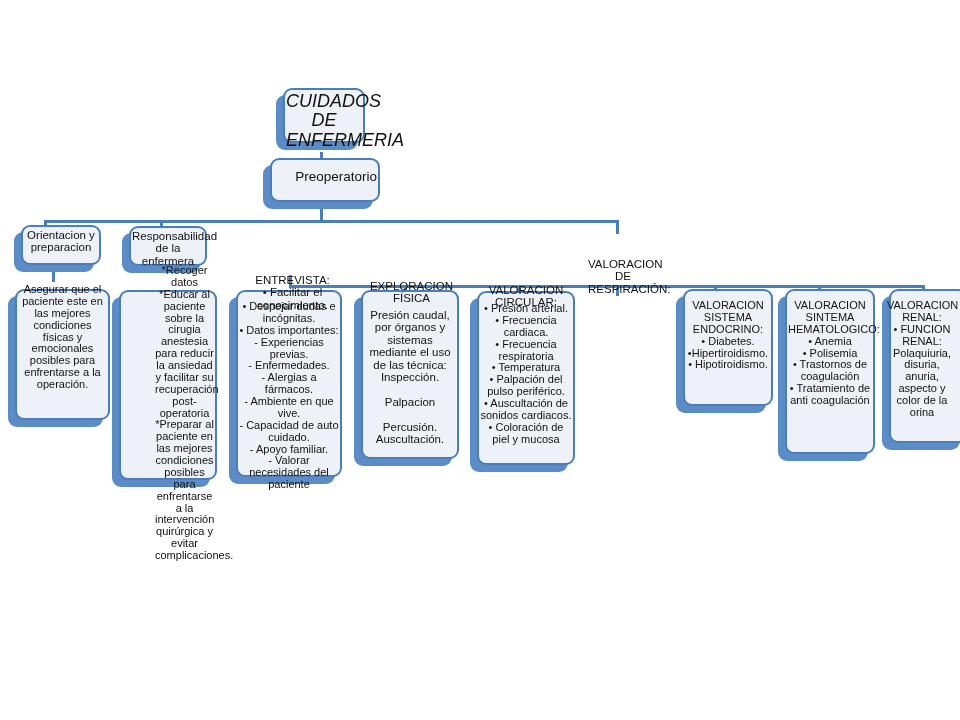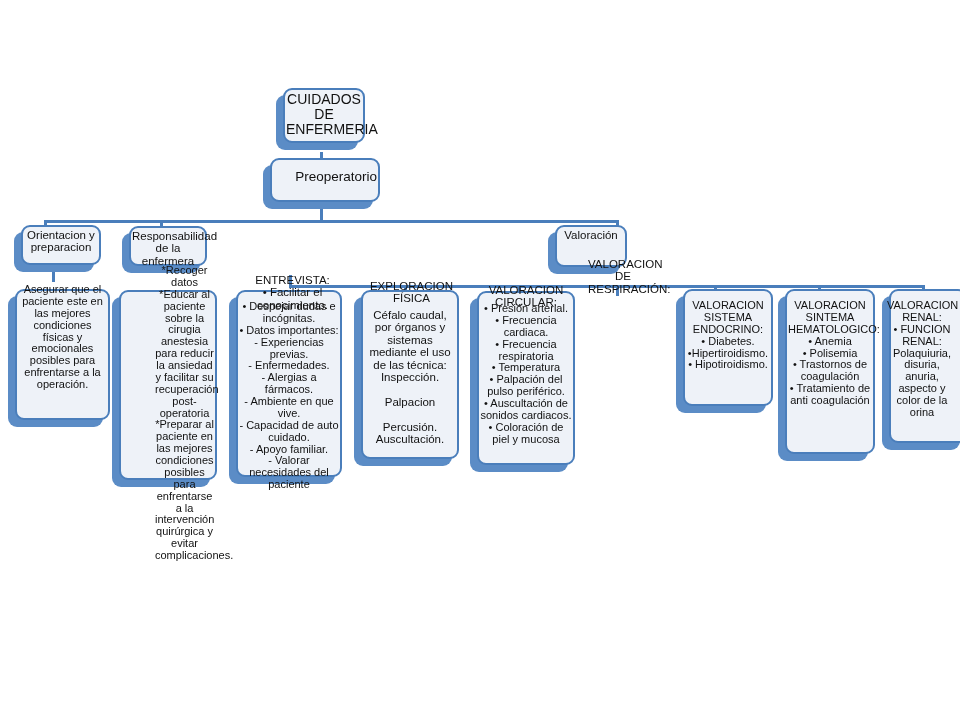--- a/index.html
+++ b/index.html
@@ -54,21 +54,21 @@
     width: 100%;
     padding: 4px 3px;
     text-align: center;
     color: #111111;
     line-height: 1.08;
     white-space: pre-line;
     z-index: 5;
   }
 
   
-  .t-root  { font-size: 14px; }
+  .t-root  { font-size: 18px; font-style: italic; }
   .t-sub   { font-size: 13.5px; }
   .t-body  { font-size: 11.5px; }
   .t-small { font-size: 11px; }
 </style>
 </head>
 <body>
 
 <div id="canvas">
 
   <div class="line-v" style="left:320px; top:152px; height:20px;"></div>
@@ -146,21 +146,21 @@
 - Valorar necesidades del paciente</div>
   </div>
 
   <div class="node" style="left:352px; top:276px; width:105px; height:1px;">
     <div class="txt t-body" style="top:0;">EXPLORACION FÍSICA</div>
   </div>
 
   <div class="node" style="left:354px; top:297px; width:98px; height:169px;">
     <div class="shadow"></div>
     <div class="face"></div>
-    <div class="txt t-body" style="top:8px;">Céfalo caudal, por órganos y sistemas mediante el uso de las técnica: Inspección.
+    <div class="txt t-body" style="top:8px;">Presión caudal, por órganos y sistemas mediante el uso de las técnica: Inspección.
 
 Palpacion
 
 Percusión.
 Auscultación.</div>
   </div>
 
   <div class="node" style="left:469px; top:280px; width:100px; height:1px;">
     <div class="txt t-body" style="top:0;">VALORACION CIRCULAR:</div>
   </div>
@@ -170,25 +170,20 @@
     <div class="face"></div>
     <div class="txt t-small" style="top:1px;">• Presión arterial.
 • Frecuencia cardiaca.
 • Frecuencia respiratoria
 • Temperatura
 • Palpación del pulso periférico.
 • Auscultación de sonidos cardiacos.
 • Coloración de piel y mucosa</div>
   </div>
 
-  <div class="node" style="left:548px; top:232px; width:72px; height:42px;">
-    <div class="shadow"></div>
-    <div class="face"></div>
-    <div class="txt t-body" style="padding-top:4px;">Valoración</div>
-  </div>
 
   <div class="node" style="left:578px; top:246px; width:76px; height:1px;">
     <div class="txt t-body" style="top:8px;">VALORACION DE RESPIRACIÓN:</div>
   </div>
 
 
   <div class="node" style="left:676px; top:296px; width:90px; height:117px;">
     <div class="shadow"></div>
     <div class="face"></div>
     <div class="txt t-small" style="top:0px;">VALORACION SISTEMA ENDOCRINO:

